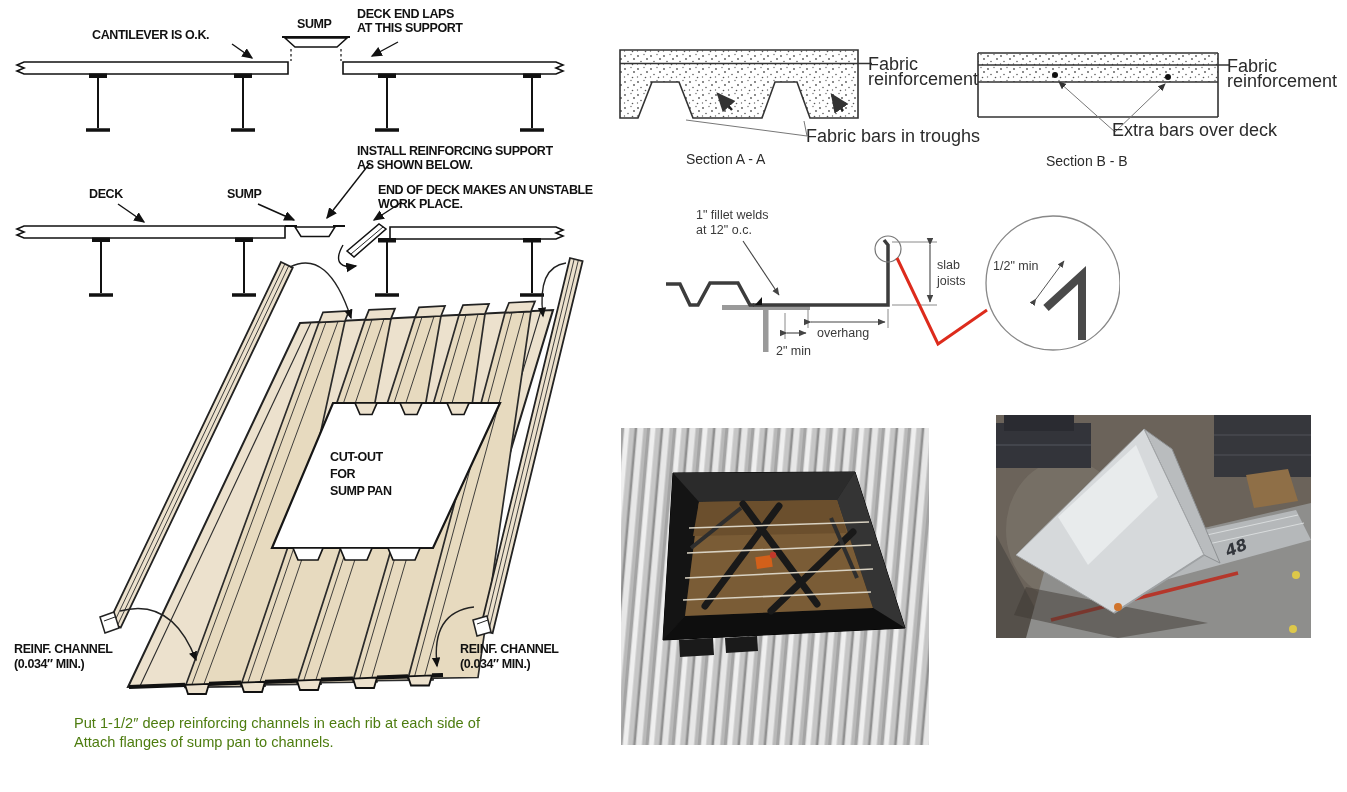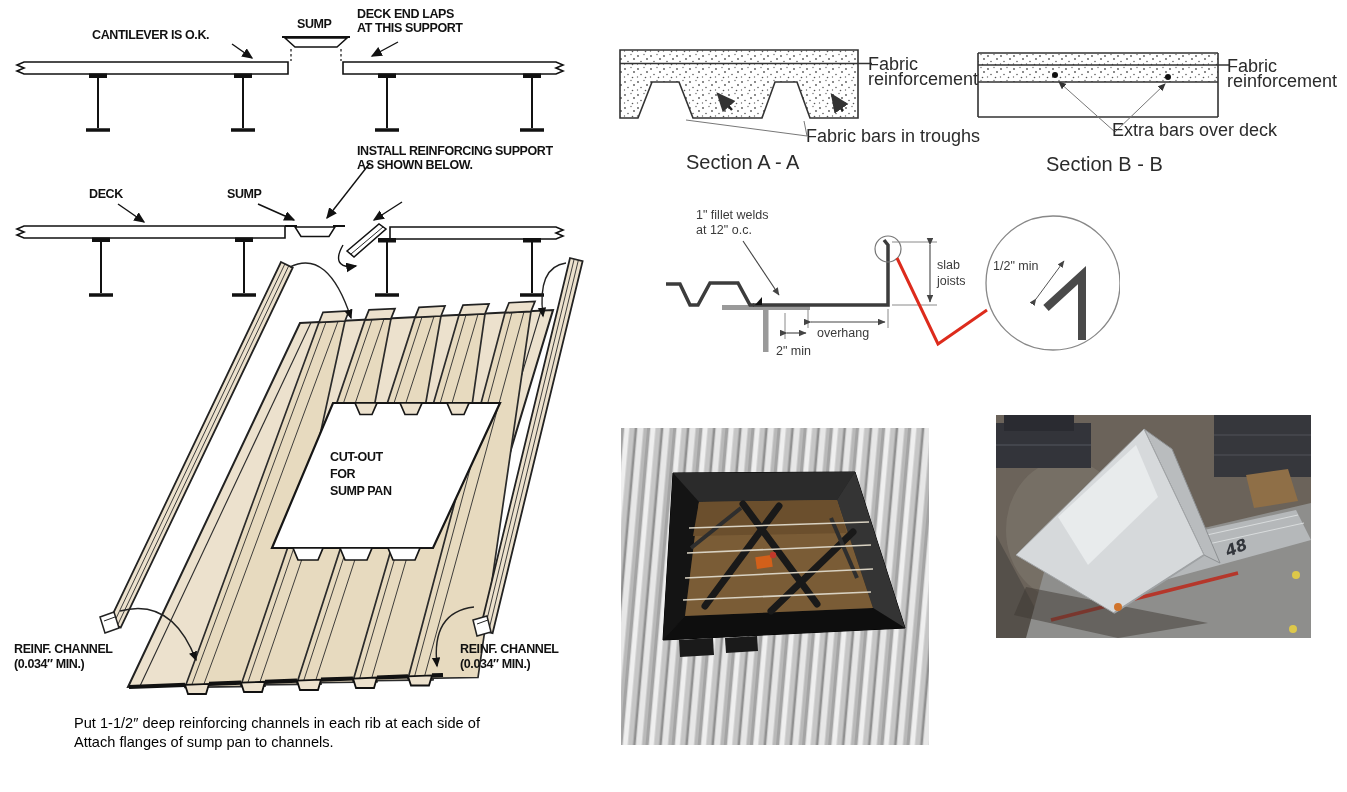--- a/index.html
+++ b/index.html
@@ -3,23 +3,23 @@
 <meta charset="utf-8">
 <style>
   html,body{margin:0;padding:0;background:#ffffff;}
   #canvas{position:relative;width:1347px;height:792px;background:#fff;overflow:hidden;
           font-family:"Liberation Sans",sans-serif;}
   .abs{position:absolute;}
   .lbl{font-weight:bold;font-size:12.5px;letter-spacing:-0.4px;color:#111;
        line-height:13.5px;white-space:nowrap;}
   .lbl.center{text-align:left;white-space:normal;}
   .glbl{font-size:18px;color:#2b2b2b;line-height:15px;white-space:nowrap;}
-  .gtitle{font-size:20px;color:#2b2b2b;white-space:nowrap;}
+  .gtitle{font-size:14px;color:#2b2b2b;white-space:nowrap;}
   .wlbl{font-size:12.5px;color:#3a3a3a;line-height:15px;white-space:nowrap;}
-  .cap{font-size:14.6px;color:#000000;line-height:18.5px;white-space:nowrap;}
+  .cap{font-size:14.6px;color:#4d7c0f;line-height:18.5px;white-space:nowrap;}
   svg{display:block;}
 </style>
 </head>
 <body>
 
 <div id="canvas">
 
   <svg class="abs" style="left:0;top:0" width="600" height="792" viewBox="0 0 600 792">
     <defs>
       <marker id="ahL" markerWidth="9" markerHeight="8" refX="7" refY="3.5" orient="auto">
@@ -191,20 +191,24 @@
     <div>DECK END LAPS</div>
     <div>AT THIS SUPPORT</div>
   </div>
 
   <div class="abs lbl center" style="left:357px;top:145px;width:228px">
     <div>INSTALL REINFORCING SUPPORT</div>
     <div>AS SHOWN BELOW.</div>
   </div>
   <div class="abs lbl" style="left:89px;top:188px">DECK</div>
   <div class="abs lbl" style="left:227px;top:188px">SUMP</div>
+  <div class="abs lbl center" style="left:378px;top:184px;width:240px">
+    <div>END OF DECK MAKES AN UNSTABLE</div>
+    <div>WORK PLACE.</div>
+  </div>
 
   <div class="abs lbl center" style="left:330px;top:449px;width:118px;line-height:17px">
     <div>CUT-OUT</div>
     <div>FOR</div>
     <div>SUMP PAN</div>
   </div>
   <div class="abs lbl center" style="left:14px;top:642px;width:114px;line-height:15px">
     <div>REINF. CHANNEL</div>
     <div>(0.034″ MIN.)</div>
   </div>

